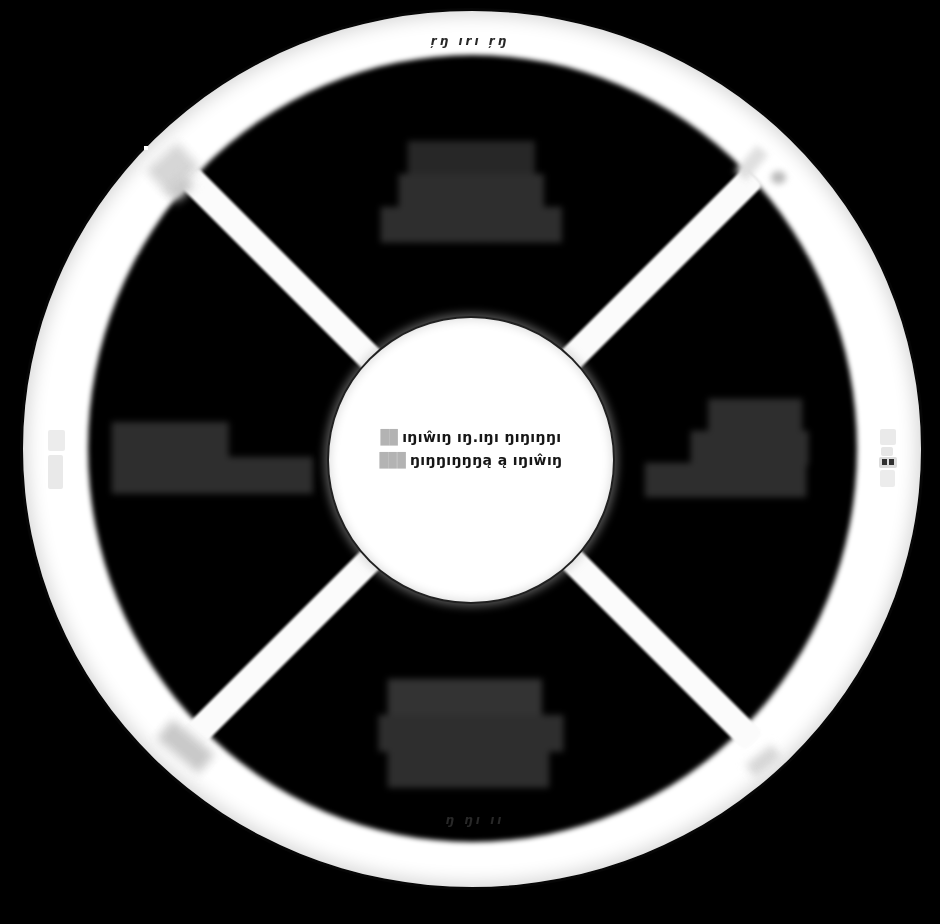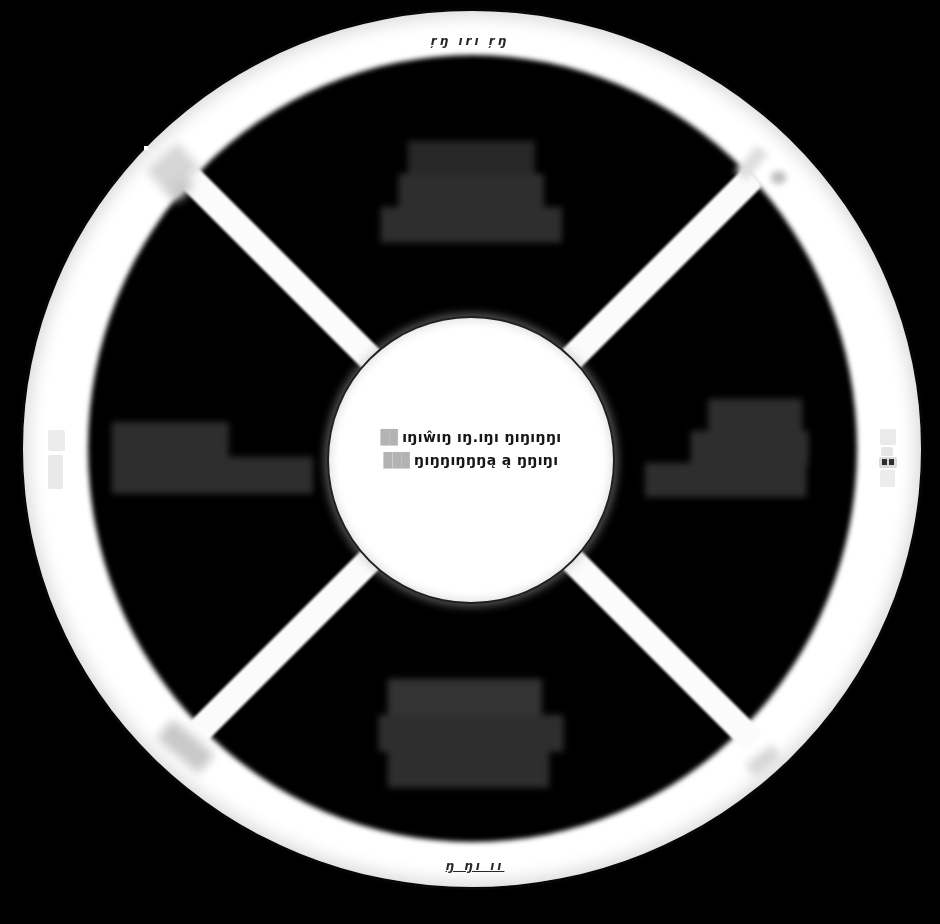--- a/index.html
+++ b/index.html
@@ -35,21 +35,21 @@
   .q-left{left:112px;top:423px;width:206px;text-align:left;font-size:31px;line-height:35px;}
   .q-right{left:645px;top:400px;width:168px;text-align:right;font-size:29px;line-height:32px;}
   .q-bottom{left:378px;top:679px;width:188px;text-align:center;font-size:31px;line-height:36px;}
   .q-top .qline:first-child{color:#272727;}
   .q-bottom .qline:first-child{color:#333333;}
 
   
   .ring-label{position:absolute;width:160px;text-align:center;font-style:italic;
     font-weight:bold;font-size:12px;letter-spacing:3px;color:#282828;filter:blur(0.5px);}
   .ring-label-top{left:390px;top:34px;}
-  .ring-label-bottom{left:395px;top:859px;text-decoration:underline;}
+  .ring-label-bottom{left:395px;top:813px;}
 
   
   .fade{position:absolute;border-radius:2px;}
   .fL1{left:48px;top:430px;width:17px;height:21px;background:#ececec;}
   .fL2{left:48px;top:455px;width:15px;height:34px;background:#e9e9e9;}
   .fR1{left:880px;top:429px;width:16px;height:16px;background:#eaeaea;}
   .fR2{left:881px;top:447px;width:12px;height:9px;background:#e6e6e6;}
   .fR3{left:879px;top:457px;width:18px;height:11px;background:#dcdcdc;}
   .fR4{left:880px;top:470px;width:15px;height:17px;background:#ececec;}
   .fmark{position:absolute;background:#2f2f2f;}
@@ -96,21 +96,21 @@
     <div class="qline">█████████▉</div>
     <div class="qline">████████▋</div>
   </div>
 
   <div class="center-circle">
     <div class="center-text">
       <div class="cline">
         <span class="cprefix">██</span><span class="cbody">ıŋıŵıŋ ıŋ.ıŋı ŋıŋıŋŋı</span>
       </div>
       <div class="cline">
-        <span class="cprefix">███</span><span class="cbody">ŋıŋŋıŋŋŋą ą ŋŋıŋı</span>
+        <span class="cprefix">███</span><span class="cbody">ŋıŋŋıŋŋŋą ą ıŋıŵıŋ</span>
       </div>
     </div>
   </div>
 
   <div class="ring-label ring-label-top">ŗŋ ırı ŗŋ</div>
   <div class="ring-label ring-label-bottom">ŋ ŋı ıı</div>
 
   <div class="fade fL1"></div>
   <div class="fade fL2"></div>
   <div class="fade fR1"></div>

